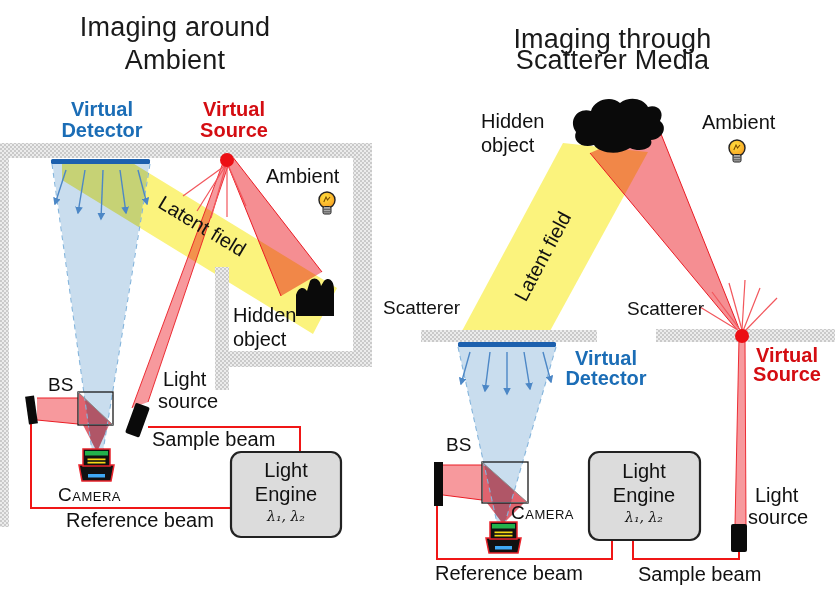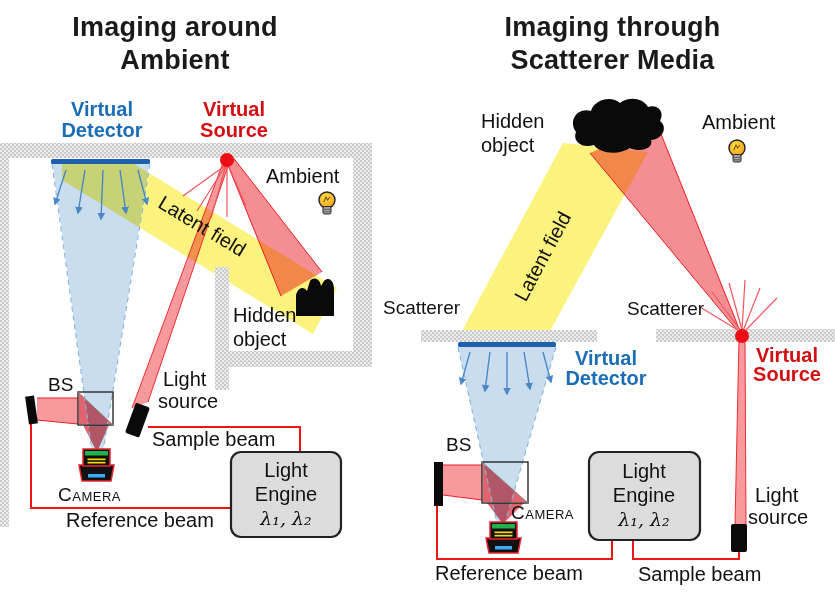--- a/index.html
+++ b/index.html
@@ -2,26 +2,26 @@
 <html><head>
 <meta charset="utf-8">
 <style>
   html,body{margin:0;padding:0;background:#fff;}
   .canvas{position:relative;width:835px;height:600px;background:#fff;overflow:hidden;
           font-family:"Liberation Sans",sans-serif;}
   svg{position:absolute;left:0;top:0;}
   .mult{mix-blend-mode:multiply;}
   .lbl{position:absolute;font-size:20px;color:#111;white-space:nowrap;line-height:1.05;text-align:right;}
   .ctr{text-align:center;}
-  .title{font-size:27px;font-weight:700;color:#1a1a1a;letter-spacing:.2px;}
+  .title{font-size:27px;font-weight:400;color:#1a1a1a;letter-spacing:.2px;}
   .blue{color:#1b6db6;font-weight:600;}
   .red{color:#d40d12;font-weight:600;}
   .rot{transform-origin:center center;}
   .smallcaps{font-variant:small-caps;font-size:19px;letter-spacing:.5px;}
-  .math{font-family:"DejaVu Serif",serif;font-style:italic;font-size:19px;}
+  .math{font-family:"DejaVu Serif",serif;font-style:italic;font-size:14px;}
   .engine-lbl{font-size:20px;}
 </style>
 </head>
 <body>
 
 <div class="canvas">
 
 <svg width="835" height="600" viewBox="0 0 835 600">
   <defs>
     <pattern id="stip" width="4" height="4" patternUnits="userSpaceOnUse">
@@ -230,21 +230,21 @@
 <div class="lbl" style="left:152px;top:429px">Sample beam</div>
 
 <div class="lbl smallcaps" style="left:58px;top:485px">Camera</div>
 
 <div class="lbl" style="left:66px;top:510px">Reference beam</div>
 
 <div class="lbl engine-lbl ctr" style="left:236px;top:460px;width:100px">Light</div>
 <div class="lbl engine-lbl ctr" style="left:236px;top:484px;width:100px">Engine</div>
 <div class="lbl math ctr" style="left:236px;top:509px;width:100px">λ₁, λ₂</div>
 
-<div class="lbl title ctr" style="left:470px;top:13px;width:285px">Imaging through</div>
+<div class="lbl title ctr" style="left:470px;top:25px;width:285px">Imaging through</div>
 <div class="lbl title ctr" style="left:470px;top:46px;width:285px">Scatterer Media</div>
 
 <div class="lbl" style="left:481px;top:111px">Hidden</div>
 <div class="lbl" style="left:481px;top:135px">object</div>
 
 <div class="lbl" style="left:702px;top:112px">Ambient</div>
 
 <div class="lbl ctr rot" style="left:483px;top:246px;width:120px;transform:rotate(-62deg)">Latent field</div>
 
 <div class="lbl" style="left:383px;top:298px;font-size:19px">Scatterer</div>

